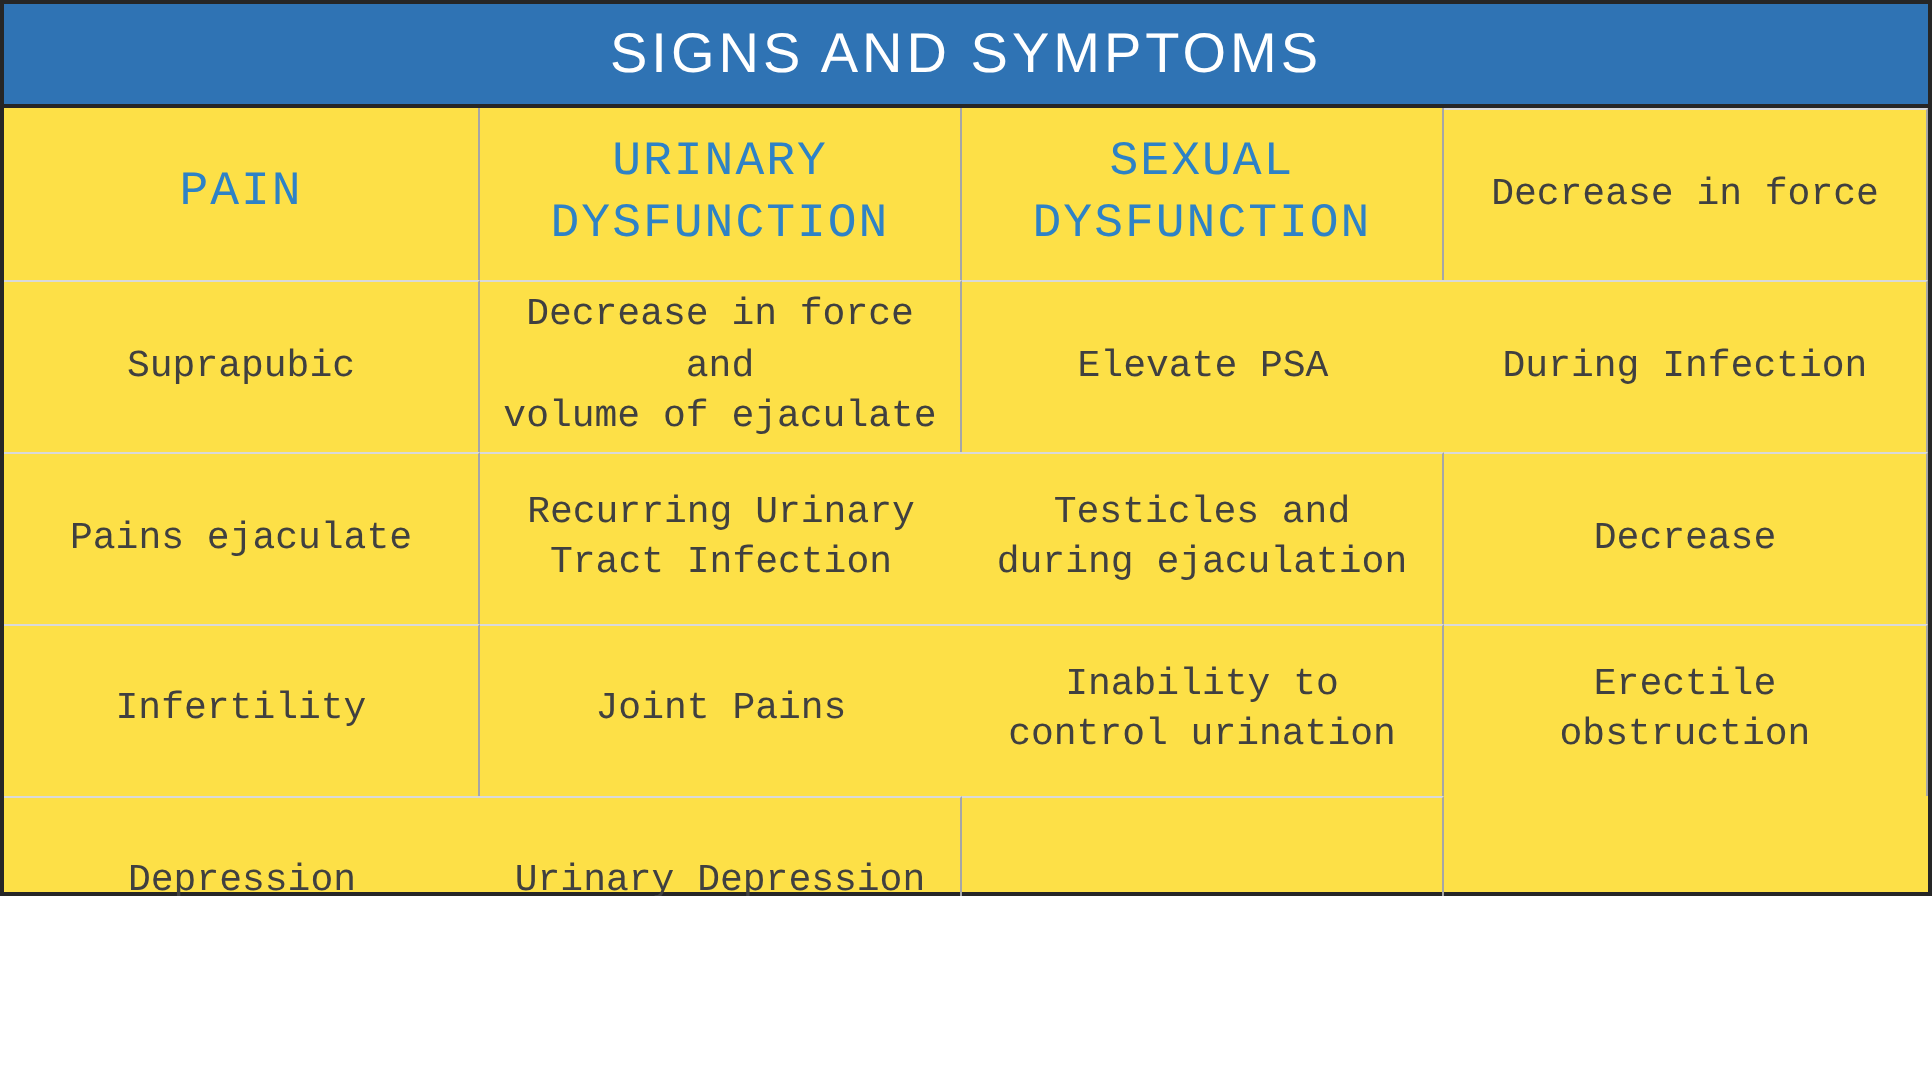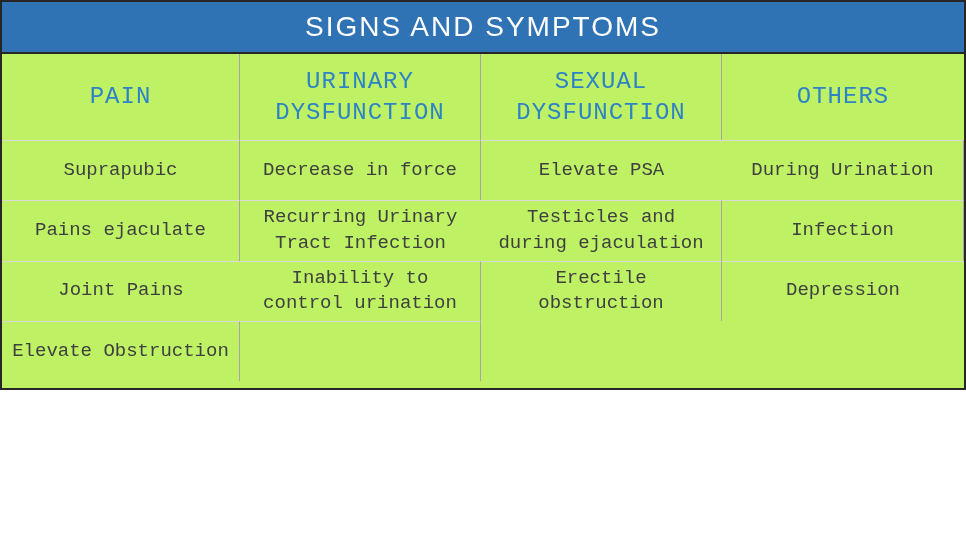--- a/index.html
+++ b/index.html
@@ -4,23 +4,23 @@
 <style>
   html, body {
     margin: 0;
     padding: 0;
     background: #ffffff;
     font-family: "Liberation Sans", sans-serif;
   }
   .slide {
     position: relative;
     width: 966px;
-    height: 390px;
+    height: 448px;
     box-sizing: border-box;
-    background: #bef264;
+    background: #fde047;
   }
   .table-frame {
     position: absolute;
     inset: 0;
     box-sizing: border-box;
     border: 2px solid #262626;
     display: flex;
     flex-direction: column;
   }
   .title-bar {
@@ -79,39 +79,41 @@
       <span>SIGNS AND SYMPTOMS</span>
     </div>
 
     <div class="grid">
 
       <div class="cell th">PAIN</div>
       <div class="cell th">URINARY
 DYSFUNCTION</div>
       <div class="cell th">SEXUAL
 DYSFUNCTION</div>
-      <div class="cell th last-col">OTHERS</div>
 
+      <div class="cell td">Decrease in force</div>
       <div class="cell td">Suprapubic</div>
-      <div class="cell td">Decrease in force</div>
+      <div class="cell td">Decrease in force and
+volume of ejaculate</div>
       <div class="cell td last-col">Elevate PSA</div>
 
-      <div class="cell td">During Urination</div>
+      <div class="cell td">During Infection</div>
       <div class="cell td">Pains ejaculate</div>
       <div class="cell td last-col">Recurring Urinary
 Tract Infection</div>
 
       <div class="cell td">Testicles and
 during ejaculation</div>
-      <div class="cell td">Infection</div>
+      <div class="cell td">Decrease</div>
+      <div class="cell td">Infertility</div>
       <div class="cell td last-col">Joint Pains</div>
 
       <div class="cell td">Inability to
 control urination</div>
       <div class="cell td">Erectile obstruction</div>
       <div class="cell td last-col">Depression</div>
 
-      <div class="cell td">Elevate Obstruction</div>
+      <div class="cell td">Urinary Depression</div>
       <div class="cell td"></div>
     </div>
 
   </div>
 </div>
 
 </body></html>

